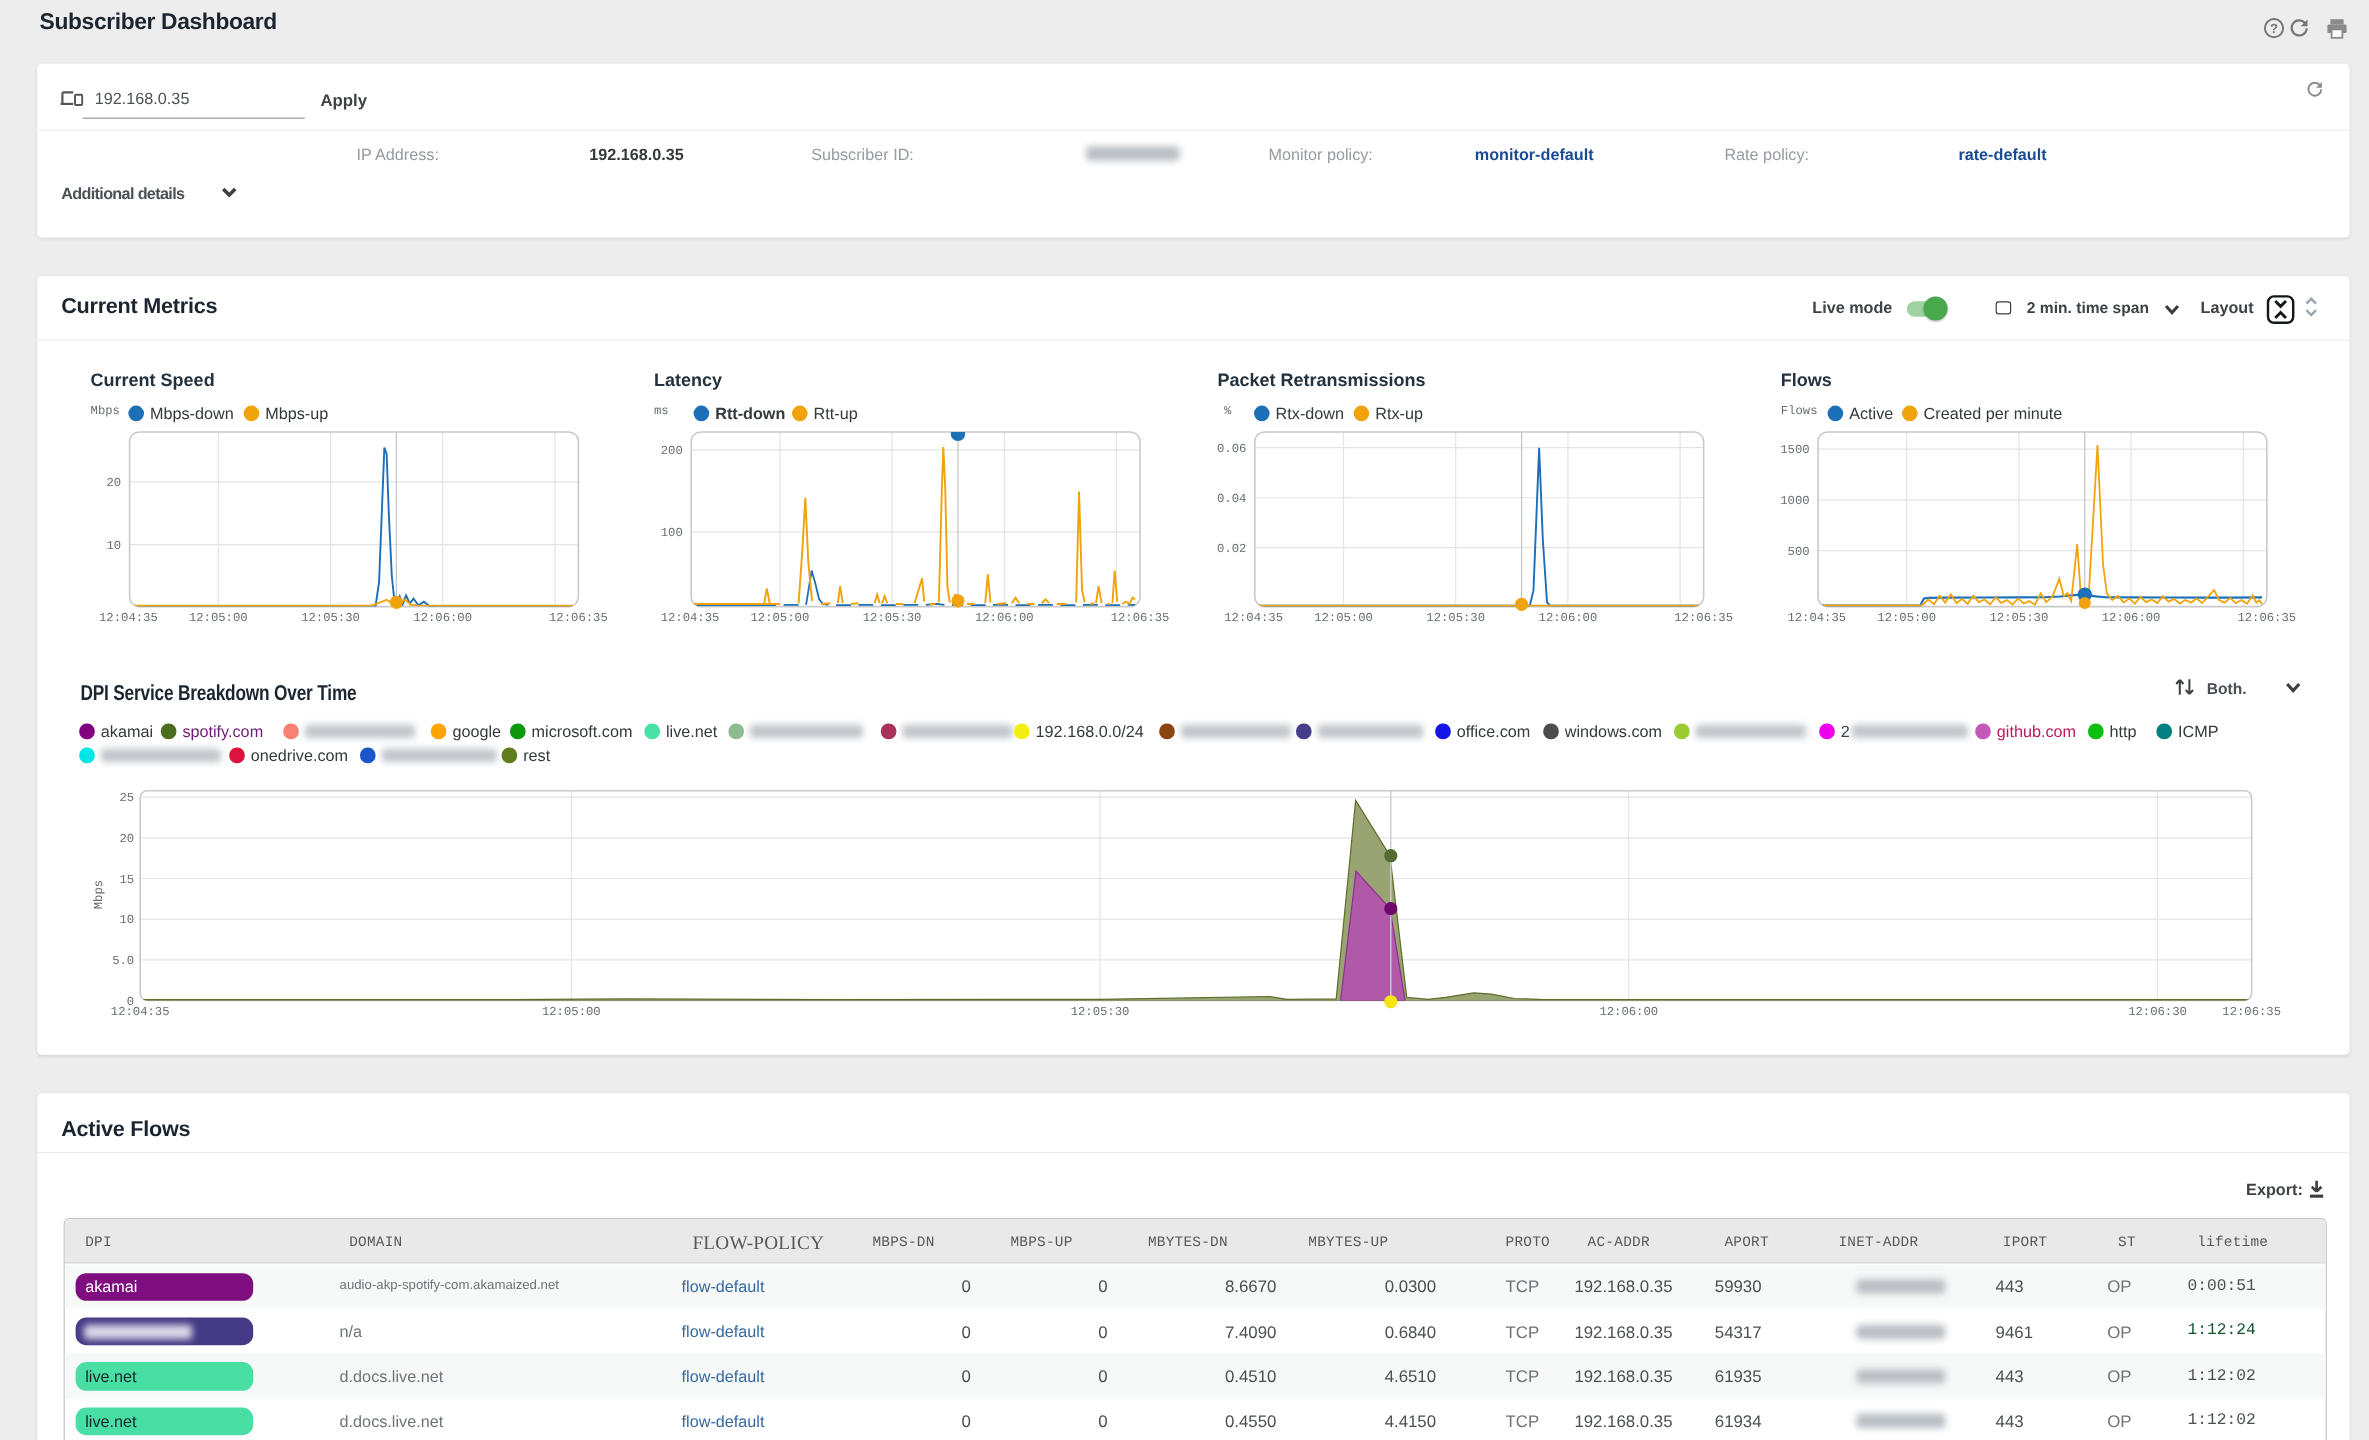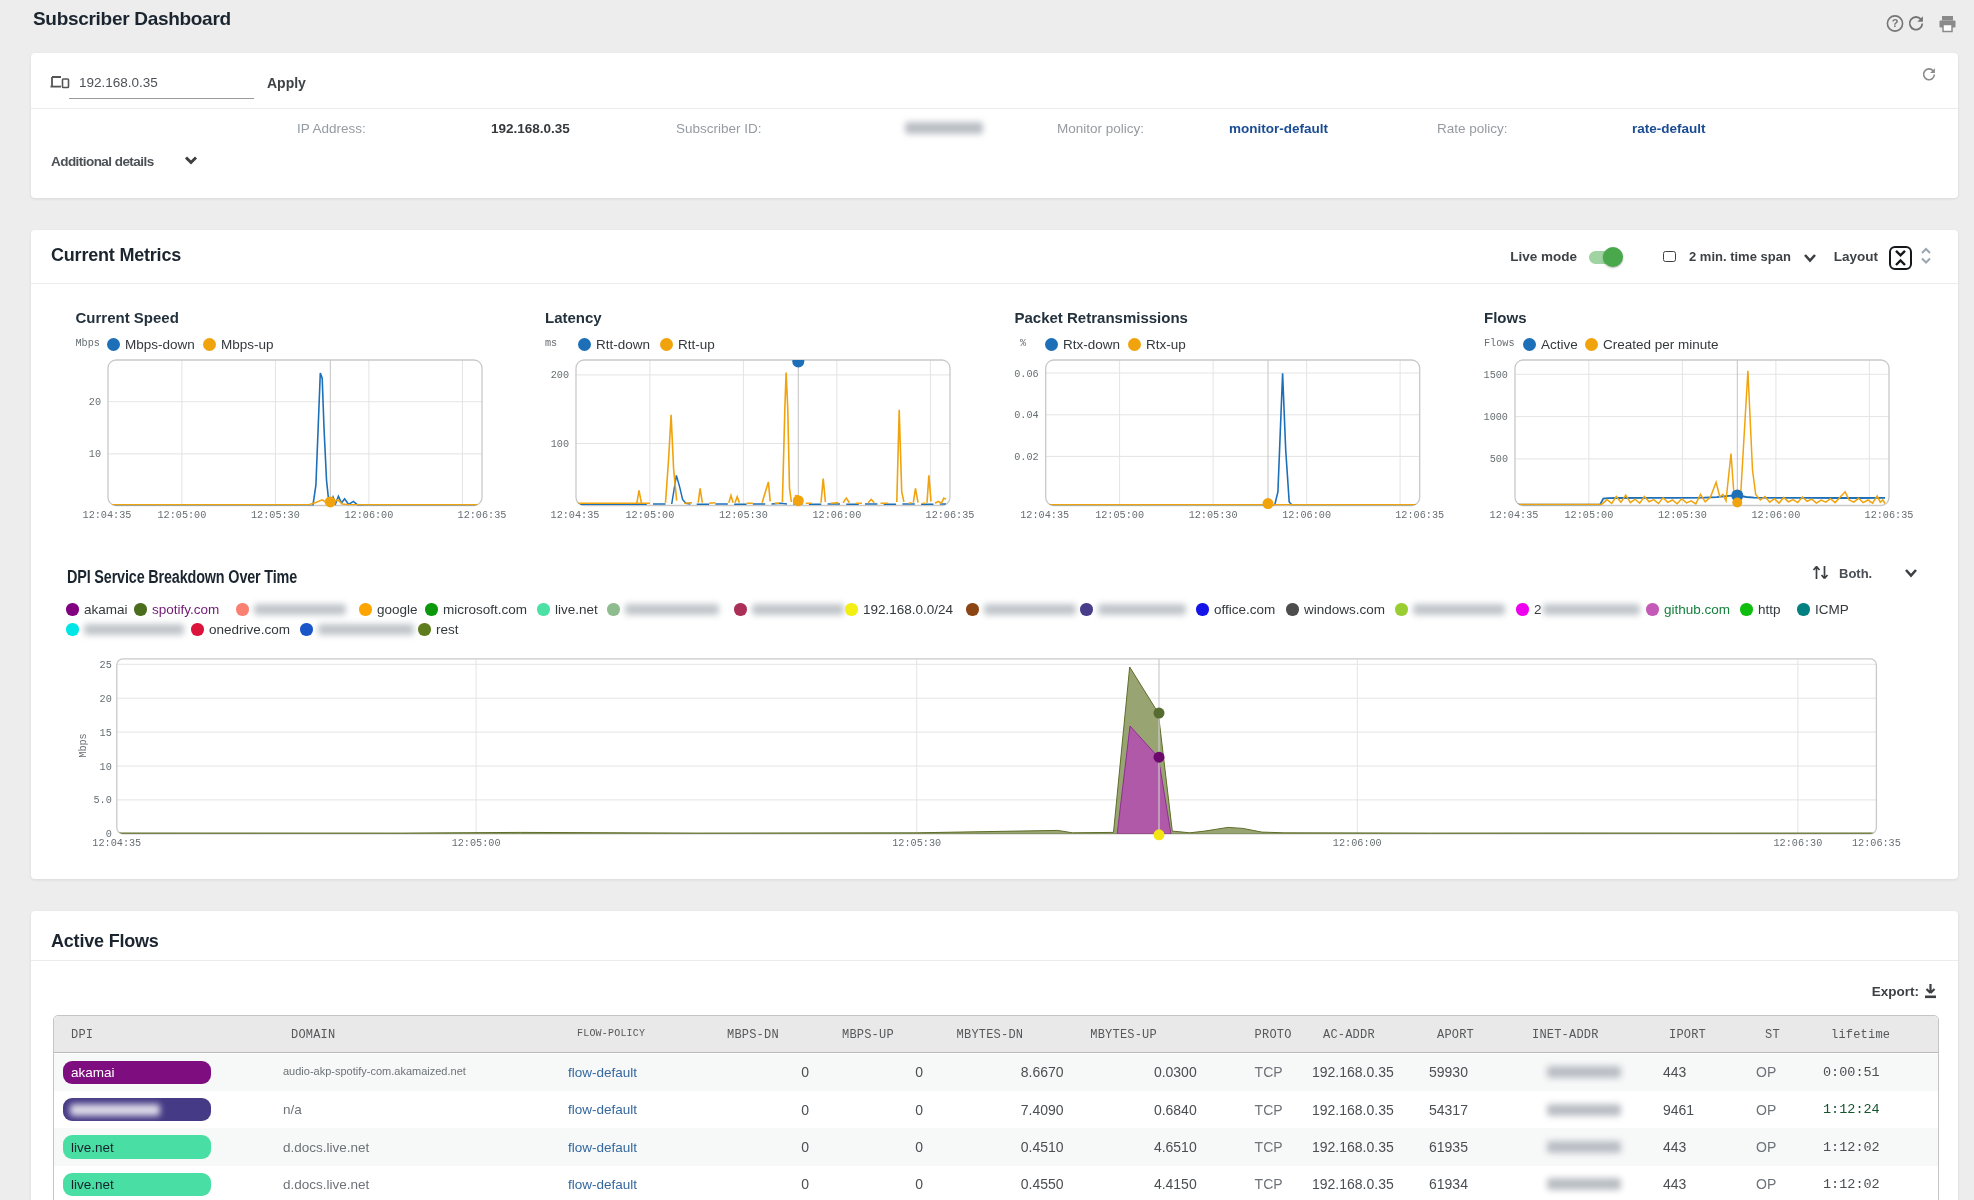--- a/index.html
+++ b/index.html
@@ -66,21 +66,21 @@
 </svg>
 <div style="position:absolute;font-family:'Liberation Sans',sans-serif;font-size:15px;color:#24323e;font-weight:700;line-height:1;white-space:nowrap;left:75.5px;top:310px;">Current Speed</div>
 <div style="position:absolute;font-family:'Liberation Mono',monospace;font-size:10.2px;color:#666e72;font-weight:400;line-height:1;white-space:nowrap;left:75.5px;top:339px;">Mbps</div>
 <div style="position:absolute;left:107px;top:338.0px;width:13px;height:13px;border-radius:50%;background:#1d6fb8;"></div>
 <div style="position:absolute;font-family:'Liberation Sans',sans-serif;font-size:13.5px;color:#33393d;font-weight:400;line-height:1;white-space:nowrap;left:125px;top:338px;">Mbps-down</div>
 <div style="position:absolute;left:203px;top:338.0px;width:13px;height:13px;border-radius:50%;background:#f0a30c;"></div>
 <div style="position:absolute;font-family:'Liberation Sans',sans-serif;font-size:13.5px;color:#33393d;font-weight:400;line-height:1;white-space:nowrap;left:221px;top:338px;">Mbps-up</div>
 <div style="position:absolute;font-family:'Liberation Sans',sans-serif;font-size:15px;color:#24323e;font-weight:700;line-height:1;white-space:nowrap;left:545px;top:310px;">Latency</div>
 <div style="position:absolute;font-family:'Liberation Mono',monospace;font-size:10.2px;color:#666e72;font-weight:400;line-height:1;white-space:nowrap;left:545px;top:339px;">ms</div>
 <div style="position:absolute;left:578px;top:338.0px;width:13px;height:13px;border-radius:50%;background:#1d6fb8;"></div>
-<div style="position:absolute;font-family:'Liberation Sans',sans-serif;font-size:13.5px;color:#33393d;font-weight:400;line-height:1;white-space:nowrap;left:596px;top:338px;">Rtt-down</div>
+<div style="position:absolute;font-family:'Liberation Sans',sans-serif;font-size:13.5px;color:#33393d;font-weight:700;line-height:1;white-space:nowrap;left:596px;top:338px;">Rtt-down</div>
 <div style="position:absolute;left:660px;top:338.0px;width:13px;height:13px;border-radius:50%;background:#f0a30c;"></div>
 <div style="position:absolute;font-family:'Liberation Sans',sans-serif;font-size:13.5px;color:#33393d;font-weight:400;line-height:1;white-space:nowrap;left:678px;top:338px;">Rtt-up</div>
 <div style="position:absolute;font-family:'Liberation Sans',sans-serif;font-size:15px;color:#24323e;font-weight:700;line-height:1;white-space:nowrap;left:1014.5px;top:310px;">Packet Retransmissions</div>
 <div style="position:absolute;font-family:'Liberation Mono',monospace;font-size:10.2px;color:#666e72;font-weight:400;line-height:1;white-space:nowrap;left:1020px;top:339px;">%</div>
 <div style="position:absolute;left:1045px;top:338.0px;width:13px;height:13px;border-radius:50%;background:#1d6fb8;"></div>
 <div style="position:absolute;font-family:'Liberation Sans',sans-serif;font-size:13.5px;color:#33393d;font-weight:400;line-height:1;white-space:nowrap;left:1063px;top:338px;">Rtx-down</div>
 <div style="position:absolute;left:1128px;top:338.0px;width:13px;height:13px;border-radius:50%;background:#f0a30c;"></div>
 <div style="position:absolute;font-family:'Liberation Sans',sans-serif;font-size:13.5px;color:#33393d;font-weight:400;line-height:1;white-space:nowrap;left:1146px;top:338px;">Rtx-up</div>
 <div style="position:absolute;font-family:'Liberation Sans',sans-serif;font-size:15px;color:#24323e;font-weight:700;line-height:1;white-space:nowrap;left:1484px;top:310px;">Flows</div>
 <div style="position:absolute;font-family:'Liberation Mono',monospace;font-size:10.2px;color:#666e72;font-weight:400;line-height:1;white-space:nowrap;left:1484px;top:339px;">Flows</div>
@@ -122,21 +122,21 @@
 <div style="position:absolute;left:1196px;top:603.25px;width:12.5px;height:12.5px;border-radius:50%;background:#1414e8;"></div>
 <div style="position:absolute;font-family:'Liberation Sans',sans-serif;font-size:13.5px;color:#33393d;font-weight:400;line-height:1;white-space:nowrap;left:1214px;top:603.0px;">office.com</div>
 <div style="position:absolute;left:1286px;top:603.25px;width:12.5px;height:12.5px;border-radius:50%;background:#4d4d4d;"></div>
 <div style="position:absolute;font-family:'Liberation Sans',sans-serif;font-size:13.5px;color:#33393d;font-weight:400;line-height:1;white-space:nowrap;left:1304px;top:603.0px;">windows.com</div>
 <div style="position:absolute;left:1395px;top:603.25px;width:12.5px;height:12.5px;border-radius:50%;background:#9acd32;"></div>
 <div style="position:absolute;left:1413px;top:604.25px;width:92px;height:10.5px;border-radius:3px;background:#c0c5ca;filter:blur(3px);"></div>
 <div style="position:absolute;left:1516px;top:603.25px;width:12.5px;height:12.5px;border-radius:50%;background:#ee00ee;"></div>
 <div style="position:absolute;font-family:'Liberation Sans',sans-serif;font-size:13.5px;color:#33393d;font-weight:400;line-height:1;white-space:nowrap;left:1534px;top:603.0px;">2</div>
 <div style="position:absolute;left:1543px;top:604.25px;width:97px;height:10.5px;border-radius:3px;background:#c0c5ca;filter:blur(3px);"></div>
 <div style="position:absolute;left:1646px;top:603.25px;width:12.5px;height:12.5px;border-radius:50%;background:#c45ab8;"></div>
-<div style="position:absolute;font-family:'Liberation Sans',sans-serif;font-size:13.5px;color:#15803d;font-weight:400;line-height:1;white-space:nowrap;left:1664px;top:603.0px;">github.com</div>
+<div style="position:absolute;font-family:'Liberation Sans',sans-serif;font-size:13.5px;color:#be185d;font-weight:400;line-height:1;white-space:nowrap;left:1664px;top:603.0px;">github.com</div>
 <div style="position:absolute;left:1740px;top:603.25px;width:12.5px;height:12.5px;border-radius:50%;background:#0fbe0f;"></div>
 <div style="position:absolute;font-family:'Liberation Sans',sans-serif;font-size:13.5px;color:#33393d;font-weight:400;line-height:1;white-space:nowrap;left:1758px;top:603.0px;">http</div>
 <div style="position:absolute;left:1797px;top:603.25px;width:12.5px;height:12.5px;border-radius:50%;background:#008080;"></div>
 <div style="position:absolute;font-family:'Liberation Sans',sans-serif;font-size:13.5px;color:#33393d;font-weight:400;line-height:1;white-space:nowrap;left:1815px;top:603.0px;">ICMP</div>
 <div style="position:absolute;left:66px;top:623.25px;width:12.5px;height:12.5px;border-radius:50%;background:#00e5e5;"></div>
 <div style="position:absolute;left:84px;top:624.25px;width:100px;height:10.5px;border-radius:3px;background:#c0c5ca;filter:blur(3px);"></div>
 <div style="position:absolute;left:191px;top:623.25px;width:12.5px;height:12.5px;border-radius:50%;background:#dc143c;"></div>
 <div style="position:absolute;font-family:'Liberation Sans',sans-serif;font-size:13.5px;color:#33393d;font-weight:400;line-height:1;white-space:nowrap;left:209px;top:623.0px;">onedrive.com</div>
 <div style="position:absolute;left:300px;top:623.25px;width:12.5px;height:12.5px;border-radius:50%;background:#1a56c8;"></div>
 <div style="position:absolute;left:318px;top:624.25px;width:96px;height:10.5px;border-radius:3px;background:#c0c5ca;filter:blur(3px);"></div>
@@ -150,21 +150,21 @@
 <svg style="position:absolute;left:1923px;top:983px" width="15" height="16" viewBox="0 0 15 16" fill="none">
 <path d="M7.5 1 L7.5 9 M7.5 10 L3.5 6 M7.5 10 L11.5 6" stroke="#3c4043" stroke-width="2.2"></path>
 <rect x="2" y="12.5" width="11" height="2.6" fill="#3c4043"></rect>
 </svg>
 <div style="position:absolute;left:52.5px;top:1014.7px;width:1886.5px;height:196px;border:1px solid #c4c4c4;border-radius:5px;background:#fff;"></div>
 <div style="position:absolute;left:53.5px;top:1015.7px;width:1884.5px;height:37px;background:#e9e9e9;border-bottom:1px solid #b9b9b9;border-radius:5px 5px 0 0;"></div>
 <div style="position:absolute;left:53.5px;top:1053.5px;width:1884.5px;height:37.4px;background:#f7f8f8;"></div>
 <div style="position:absolute;left:53.5px;top:1128.3px;width:1884.5px;height:37.4px;background:#f7f8f8;"></div>
 <div style="position:absolute;font-family:'Liberation Mono',monospace;font-size:12px;color:#56585a;font-weight:400;line-height:1;white-space:nowrap;letter-spacing:0.2px;left:71px;top:1029px;">DPI</div>
 <div style="position:absolute;font-family:'Liberation Mono',monospace;font-size:12px;color:#56585a;font-weight:400;line-height:1;white-space:nowrap;letter-spacing:0.2px;left:291px;top:1029px;">DOMAIN</div>
-<div style="position:absolute;font-family:Liberation Mono, monospace;font-size:10px;color:#56585a;font-weight:400;line-height:1;white-space:nowrap;letter-spacing:0.2px;left:577px;top:1029px;">FLOW-POLICY</div>
+<div style="position:absolute;font-family:Liberation Serif, serif;font-size:16px;color:#56585a;font-weight:400;line-height:1;white-space:nowrap;letter-spacing:0.2px;left:577px;top:1029px;">FLOW-POLICY</div>
 <div style="position:absolute;font-family:'Liberation Mono',monospace;font-size:12px;color:#56585a;font-weight:400;line-height:1;white-space:nowrap;letter-spacing:0.2px;left:727px;top:1029px;">MBPS-DN</div>
 <div style="position:absolute;font-family:'Liberation Mono',monospace;font-size:12px;color:#56585a;font-weight:400;line-height:1;white-space:nowrap;letter-spacing:0.2px;left:842px;top:1029px;">MBPS-UP</div>
 <div style="position:absolute;font-family:'Liberation Mono',monospace;font-size:12px;color:#56585a;font-weight:400;line-height:1;white-space:nowrap;letter-spacing:0.2px;left:956.6px;top:1029px;">MBYTES-DN</div>
 <div style="position:absolute;font-family:'Liberation Mono',monospace;font-size:12px;color:#56585a;font-weight:400;line-height:1;white-space:nowrap;letter-spacing:0.2px;left:1090.3px;top:1029px;">MBYTES-UP</div>
 <div style="position:absolute;font-family:'Liberation Mono',monospace;font-size:12px;color:#56585a;font-weight:400;line-height:1;white-space:nowrap;letter-spacing:0.2px;left:1254.6px;top:1029px;">PROTO</div>
 <div style="position:absolute;font-family:'Liberation Mono',monospace;font-size:12px;color:#56585a;font-weight:400;line-height:1;white-space:nowrap;letter-spacing:0.2px;left:1323px;top:1029px;">AC-ADDR</div>
 <div style="position:absolute;font-family:'Liberation Mono',monospace;font-size:12px;color:#56585a;font-weight:400;line-height:1;white-space:nowrap;letter-spacing:0.2px;left:1437px;top:1029px;">APORT</div>
 <div style="position:absolute;font-family:'Liberation Mono',monospace;font-size:12px;color:#56585a;font-weight:400;line-height:1;white-space:nowrap;letter-spacing:0.2px;left:1532px;top:1029px;">INET-ADDR</div>
 <div style="position:absolute;font-family:'Liberation Mono',monospace;font-size:12px;color:#56585a;font-weight:400;line-height:1;white-space:nowrap;letter-spacing:0.2px;left:1669px;top:1029px;">IPORT</div>
 <div style="position:absolute;font-family:'Liberation Mono',monospace;font-size:12px;color:#56585a;font-weight:400;line-height:1;white-space:nowrap;letter-spacing:0.2px;left:1765px;top:1029px;">ST</div>

